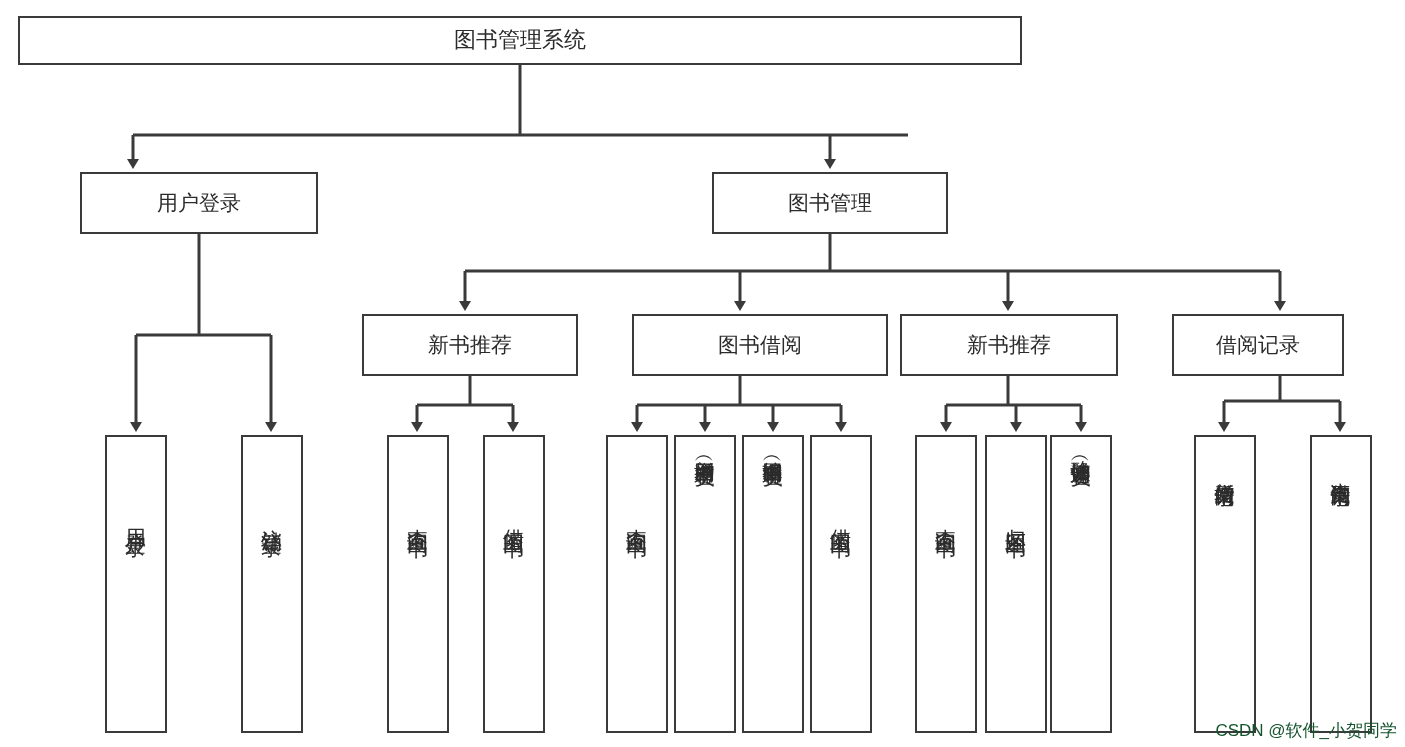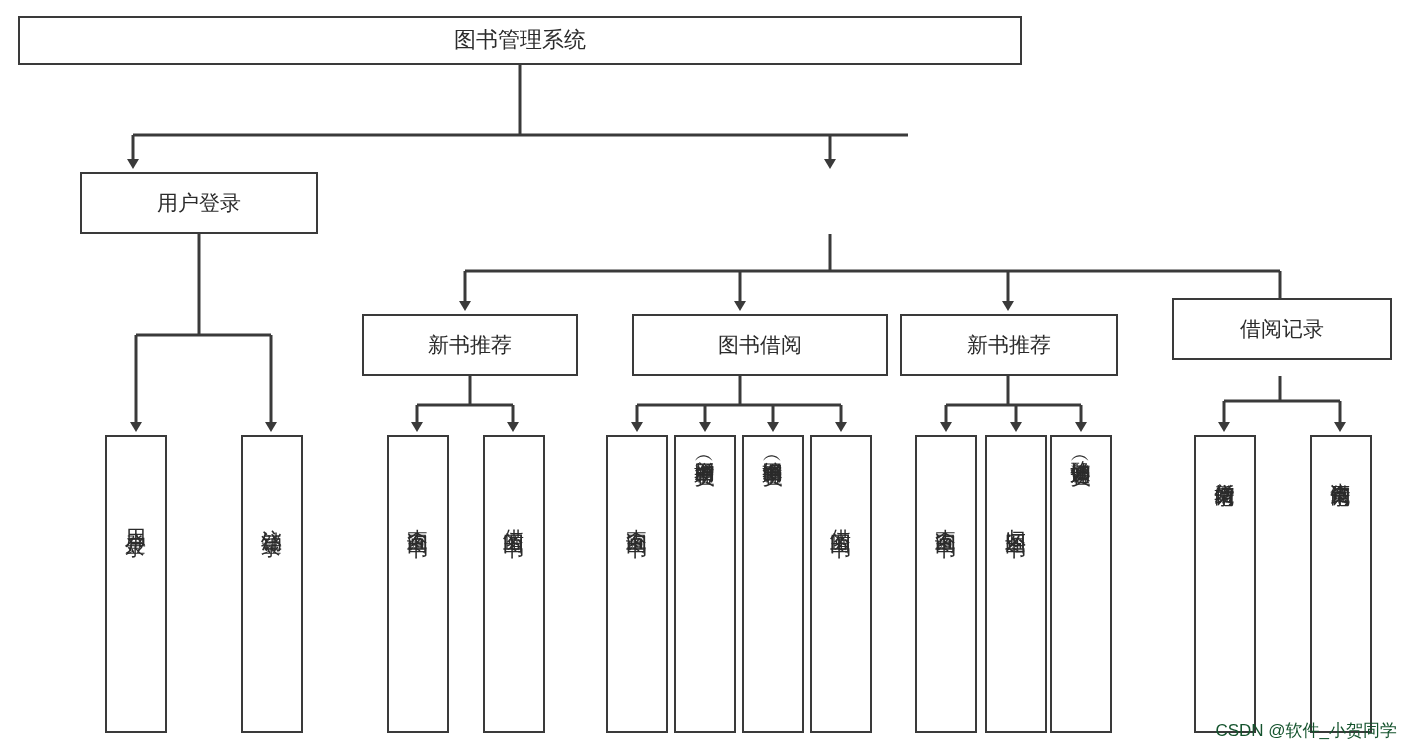--- a/index.html
+++ b/index.html
@@ -132,31 +132,34 @@
     </g>
   </svg>
 
   <div class="node node-root" style="left:18px; top:16px; width:1004px; height:49px;">
     <span class="label">图书管理系统</span>
   </div>
 
   <div class="node node-level2" style="left:80px; top:172px; width:238px; height:62px;">
     <span class="label">用户登录</span>
   </div>
+  <div class="node node-level2" style="left:712px; top:172px; width:236px; height:62px;">
+    <span class="label">图书管理</span>
+  </div>
 
   <div class="node node-level3" style="left:362px; top:314px; width:216px; height:62px;">
     <span class="label">新书推荐</span>
   </div>
   <div class="node node-level3" style="left:632px; top:314px; width:256px; height:62px;">
     <span class="label">图书借阅</span>
   </div>
   <div class="node node-level3" style="left:900px; top:314px; width:218px; height:62px;">
     <span class="label">新书推荐</span>
   </div>
-  <div class="node node-level3" style="left:1172px; top:298px; width:220px; height:62px;">
+  <div class="node node-level3" style="left:1172px; top:314px; width:172px; height:62px;">
     <span class="label">借阅记录</span>
   </div>
 
   <div class="node node-leaf" style="left:105px; top:435px; width:62px; height:298px; padding-top:75px;">
     <span class="label">用户登录</span>
   </div>
   <div class="node node-leaf" style="left:241px; top:435px; width:62px; height:298px; padding-top:75px;">
     <span class="label">注销登录</span>
   </div>
 

